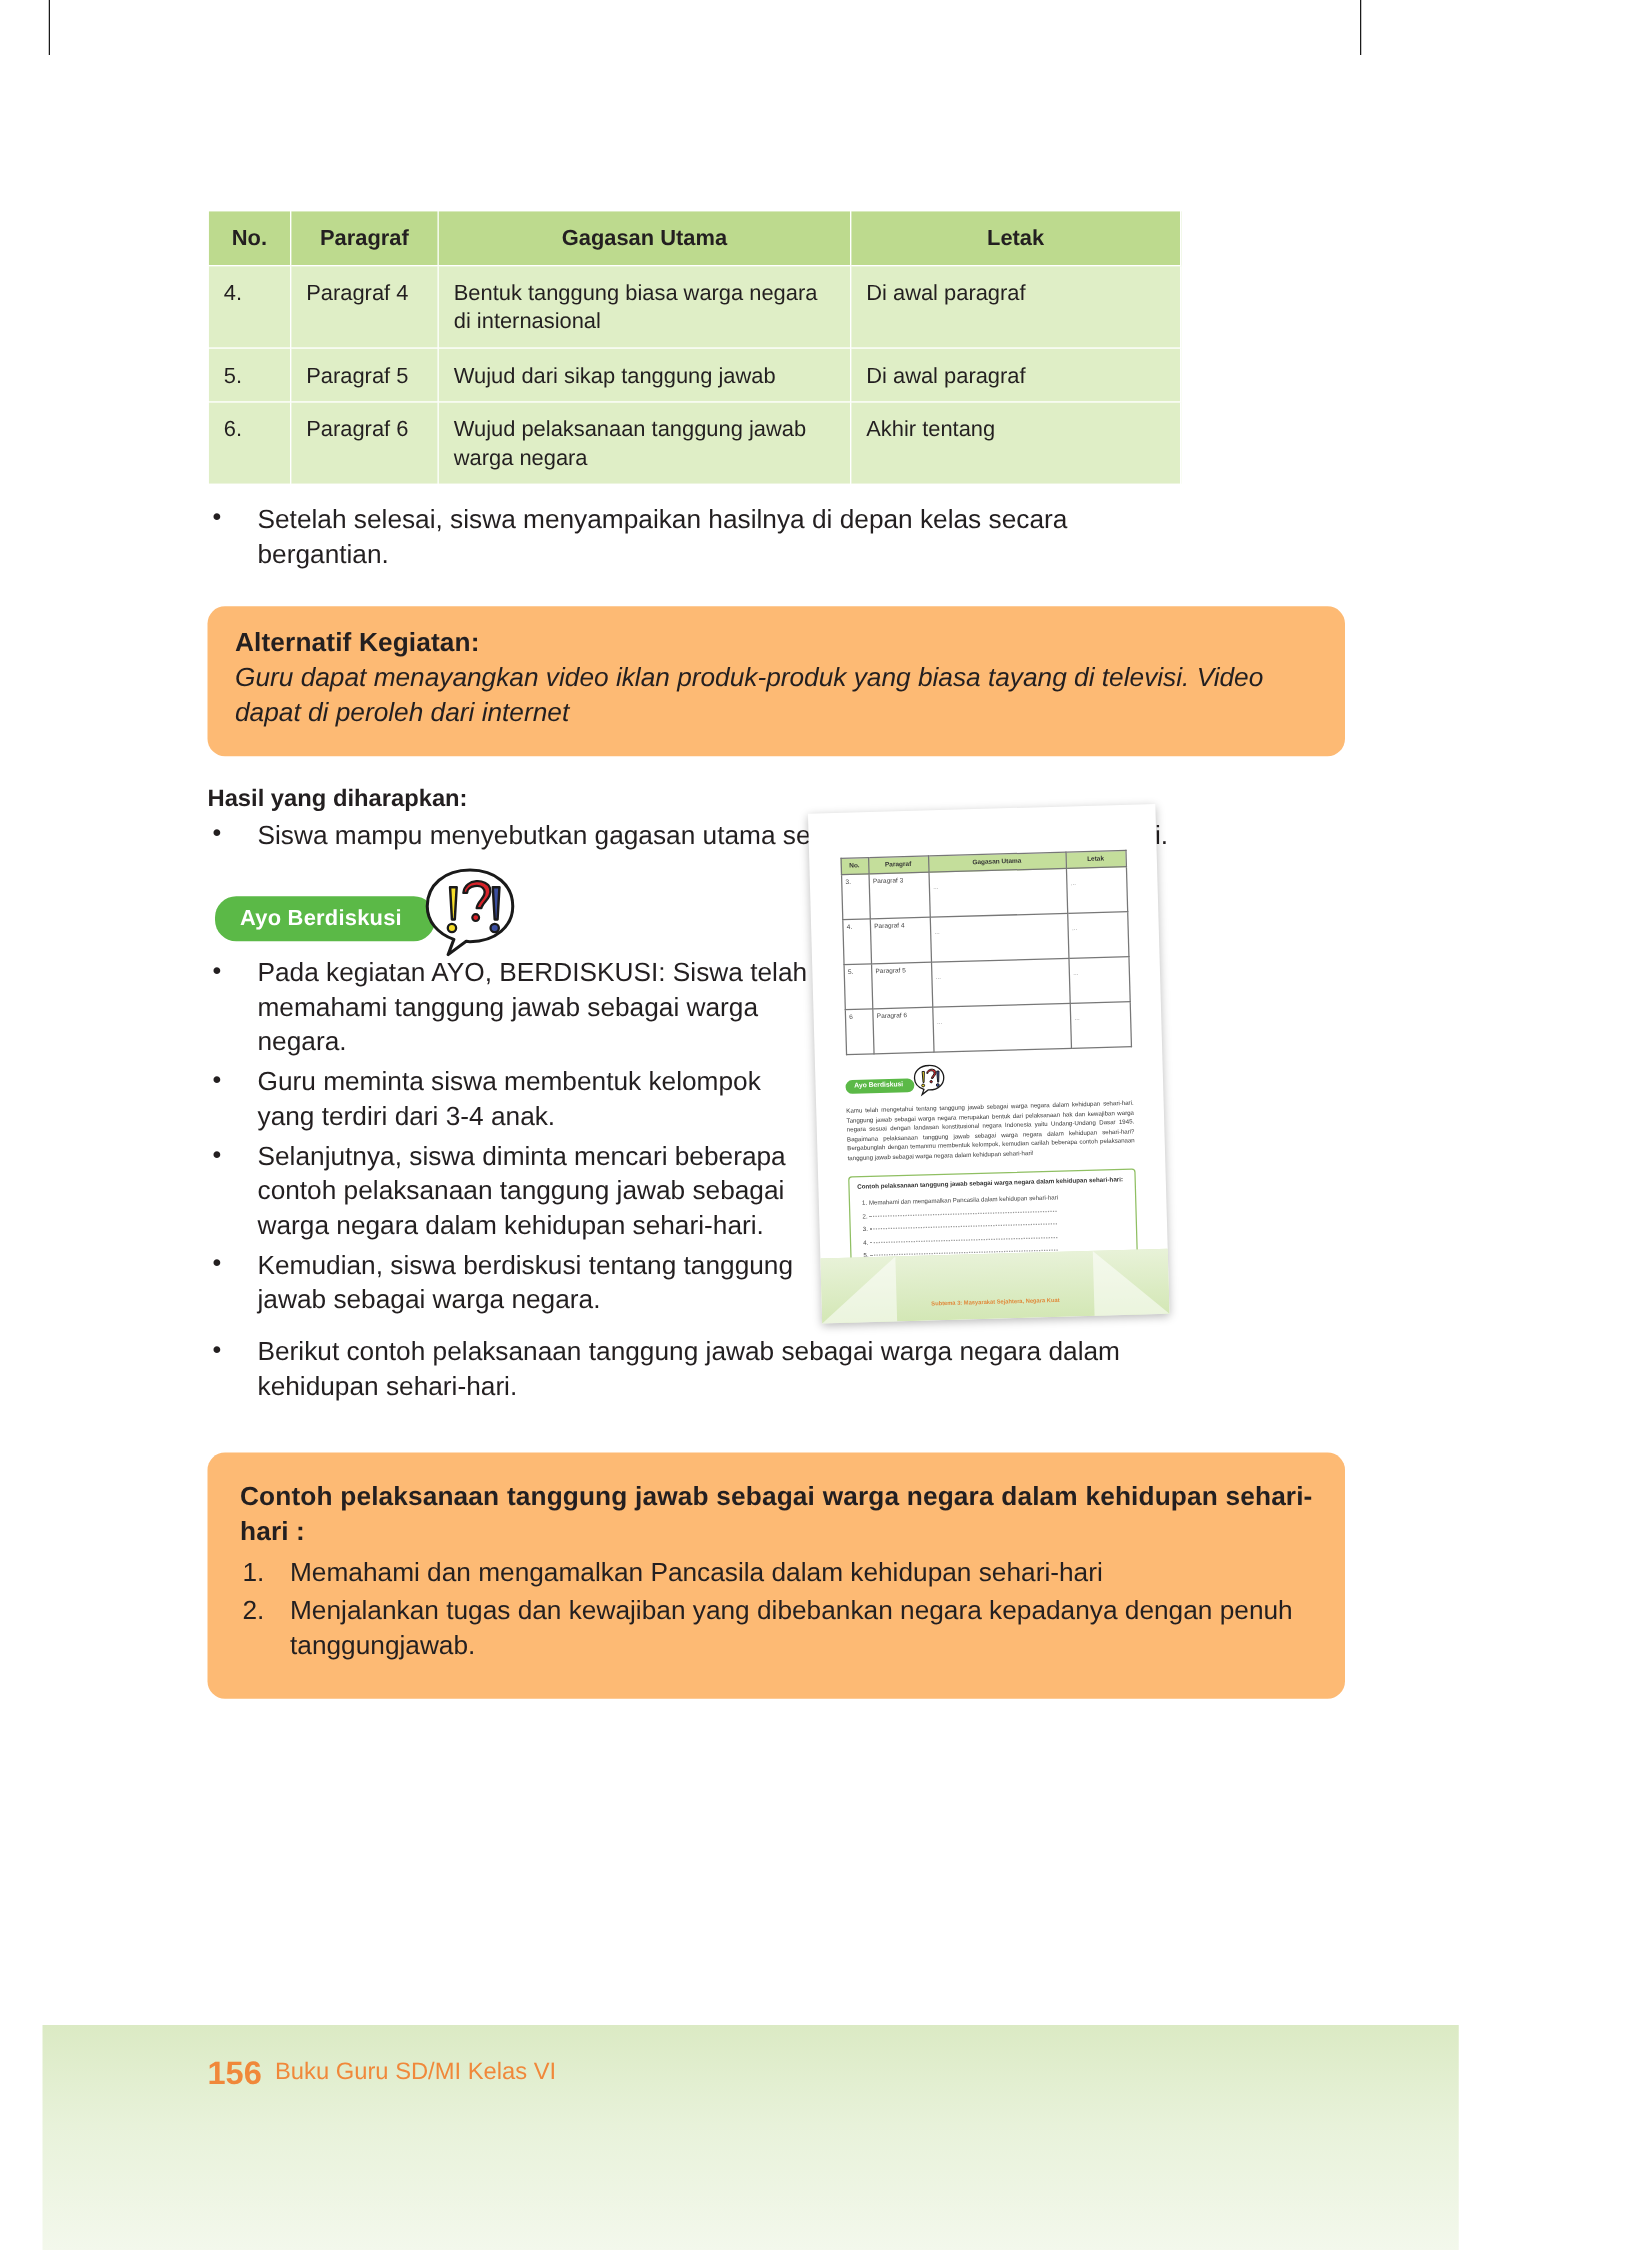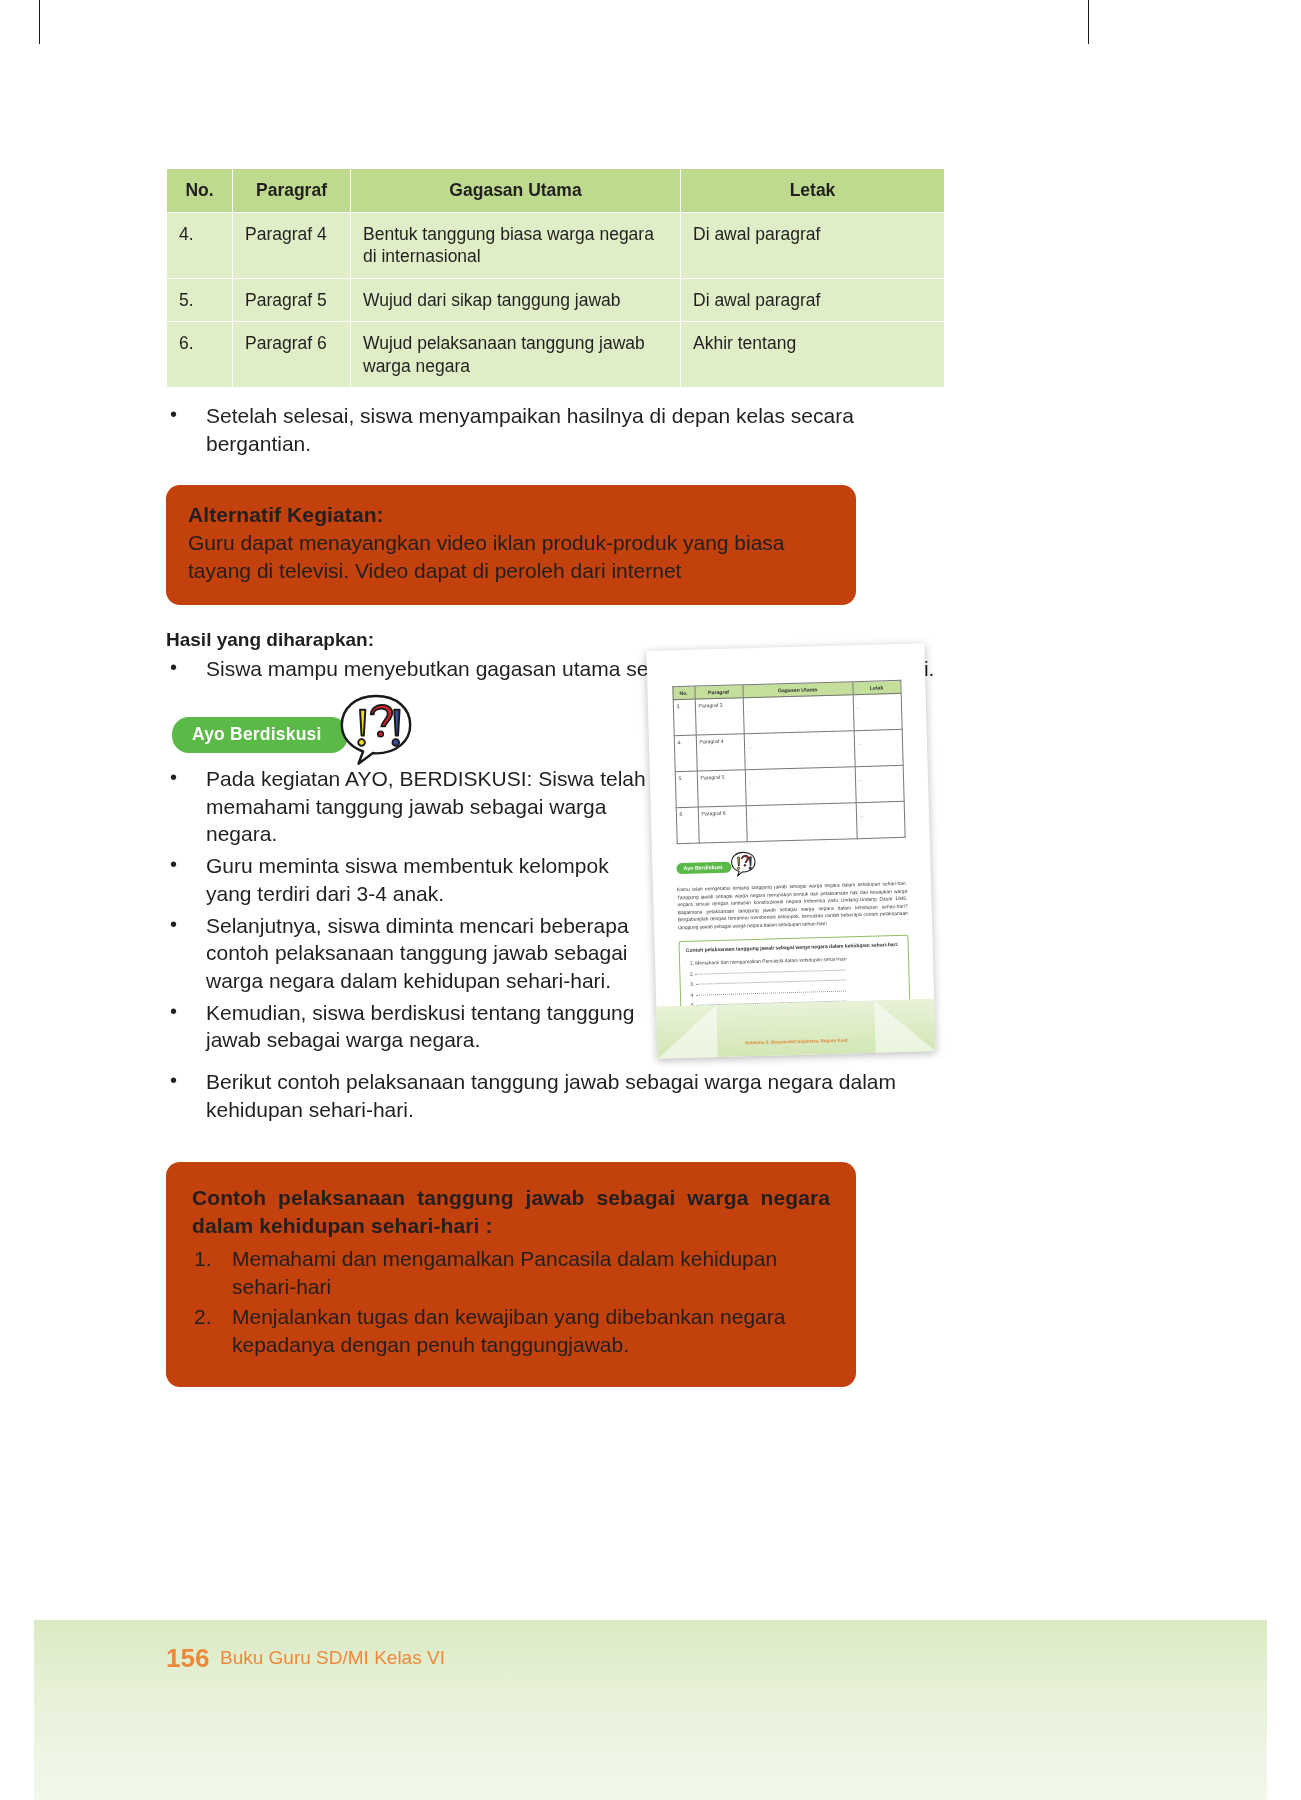--- a/index.html
+++ b/index.html
@@ -60,35 +60,36 @@
     left:4px; top:-1px;
     font-size:20px;
   }
 
   .gap-s { height:14px; }
   .gap-m { height:24px; }
   .gap-l { height:34px; }
 
   
   .callout {
-    background:#c2410c;
+    background:#fdba74;
     border-radius:14px;
     padding:18px 22px 20px 22px;
-    width:690px;
+    width:910px;
     box-sizing:border-box;
   }
   .callout .ctitle {
     font-weight:700;
     font-size:21px;
     margin-bottom:2px;
     letter-spacing:.1px;
   }
   .callout .ctext {
     font-size:21px;
     line-height:1.33;
+    font-style:italic;
   }
 
   .sect-title {
     font-weight:700;
     font-size:19px;
     margin-bottom:4px;
   }
 
   
   .badge-row { position:relative; height:64px; }
@@ -189,21 +190,21 @@
     counter-increment:n; margin-bottom:2px;
   }
   .callout ol.nl li::before {
     content:counter(n) ".";
     position:absolute; left:2px; top:0;
   }
   .just { text-align:justify; }
 
   
   .footer {
-    position:absolute; left:34px; bottom:0; width:1233px; height:180px;
+    position:absolute; left:34px; bottom:0; width:1133px; height:180px;
     background:linear-gradient(180deg,#dbeac4 0%, #e8f2da 45%, #f3f8ec 100%);
   }
   .footer .fnum {
     position:absolute; left:132px; top:23px;
     font-size:26px; font-weight:700; color:#f0883a;
   }
   .footer .ftext {
     position:absolute; left:186px; top:27px;
     font-size:19px; color:#f0883a;
   }

